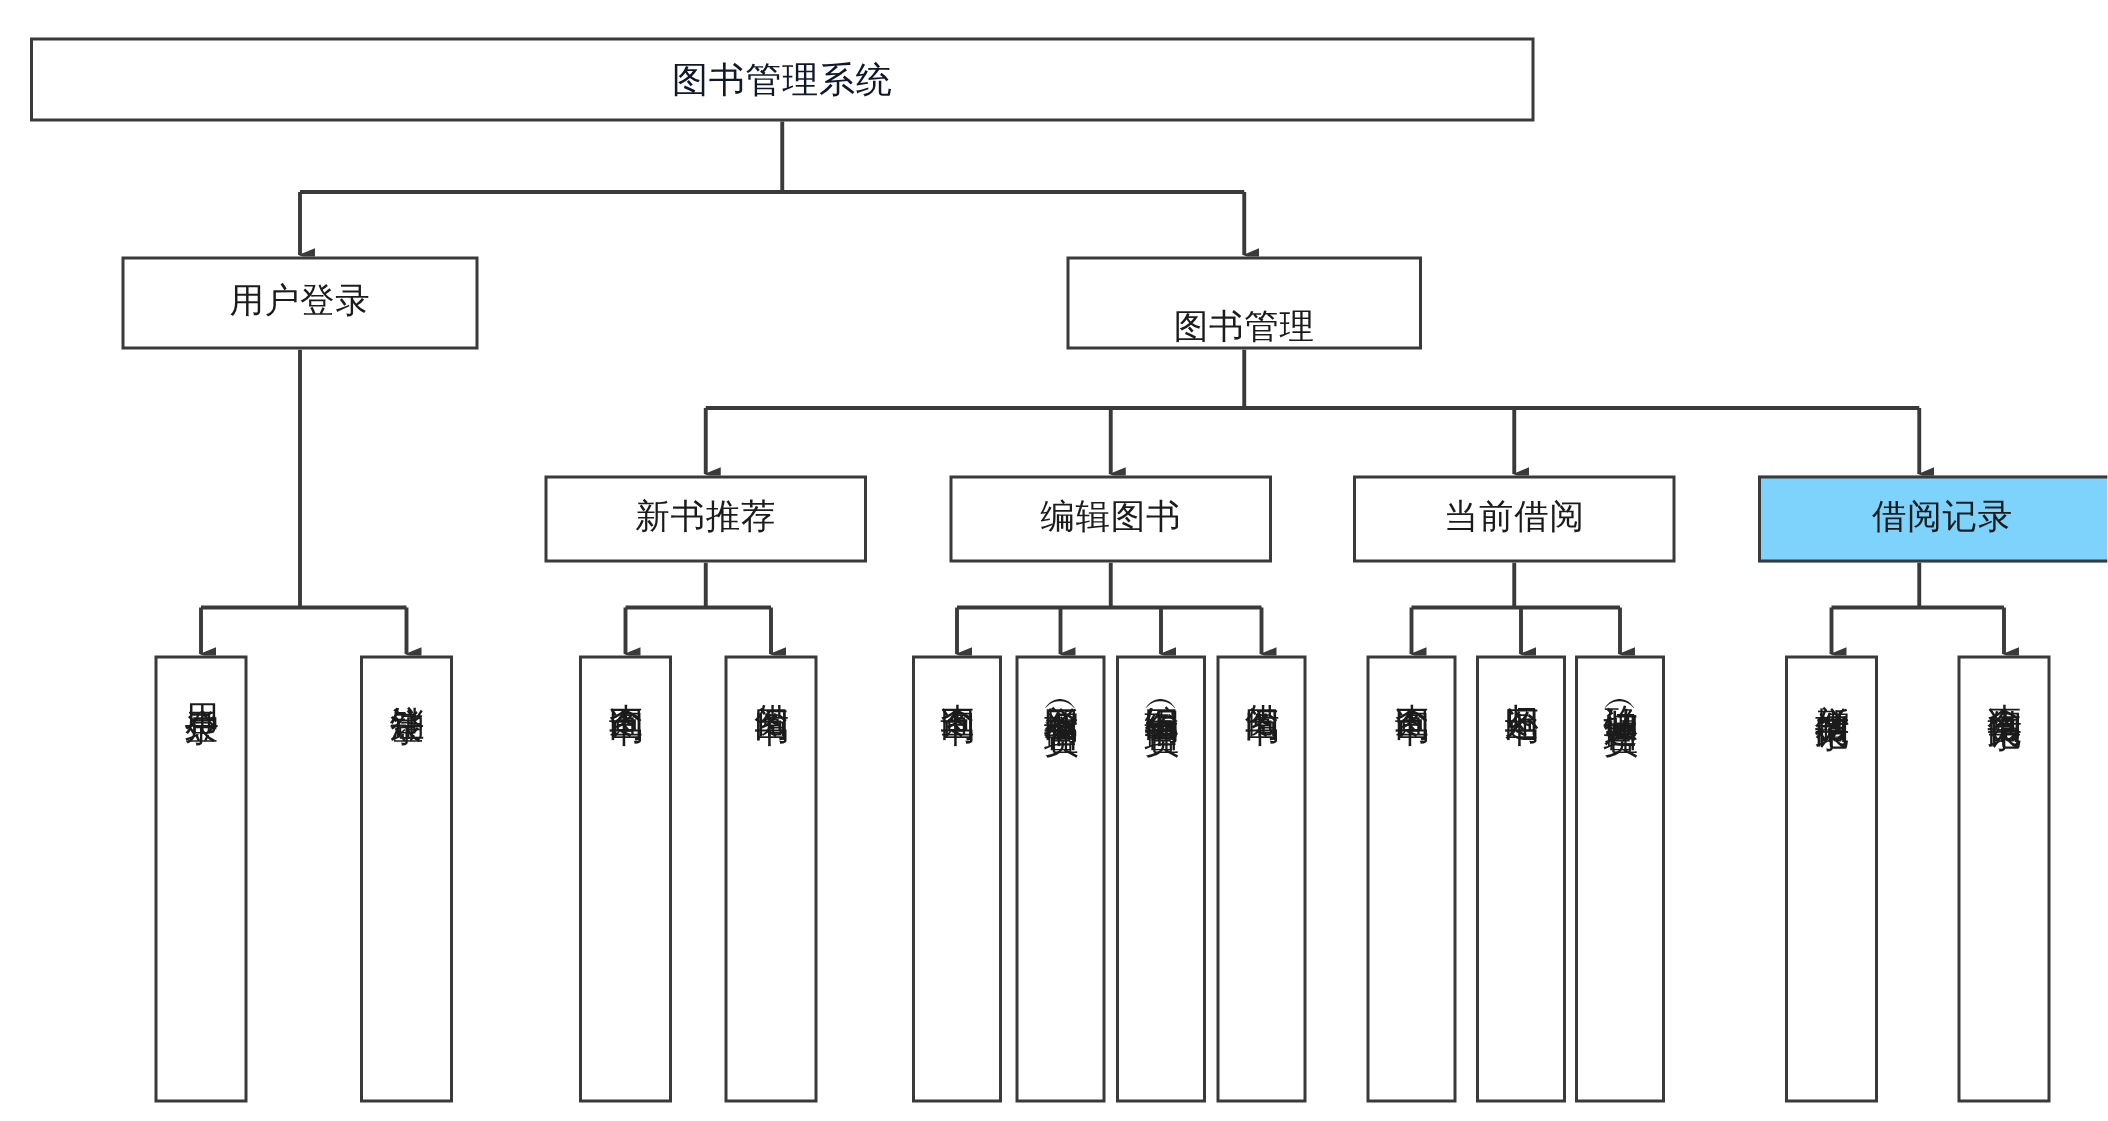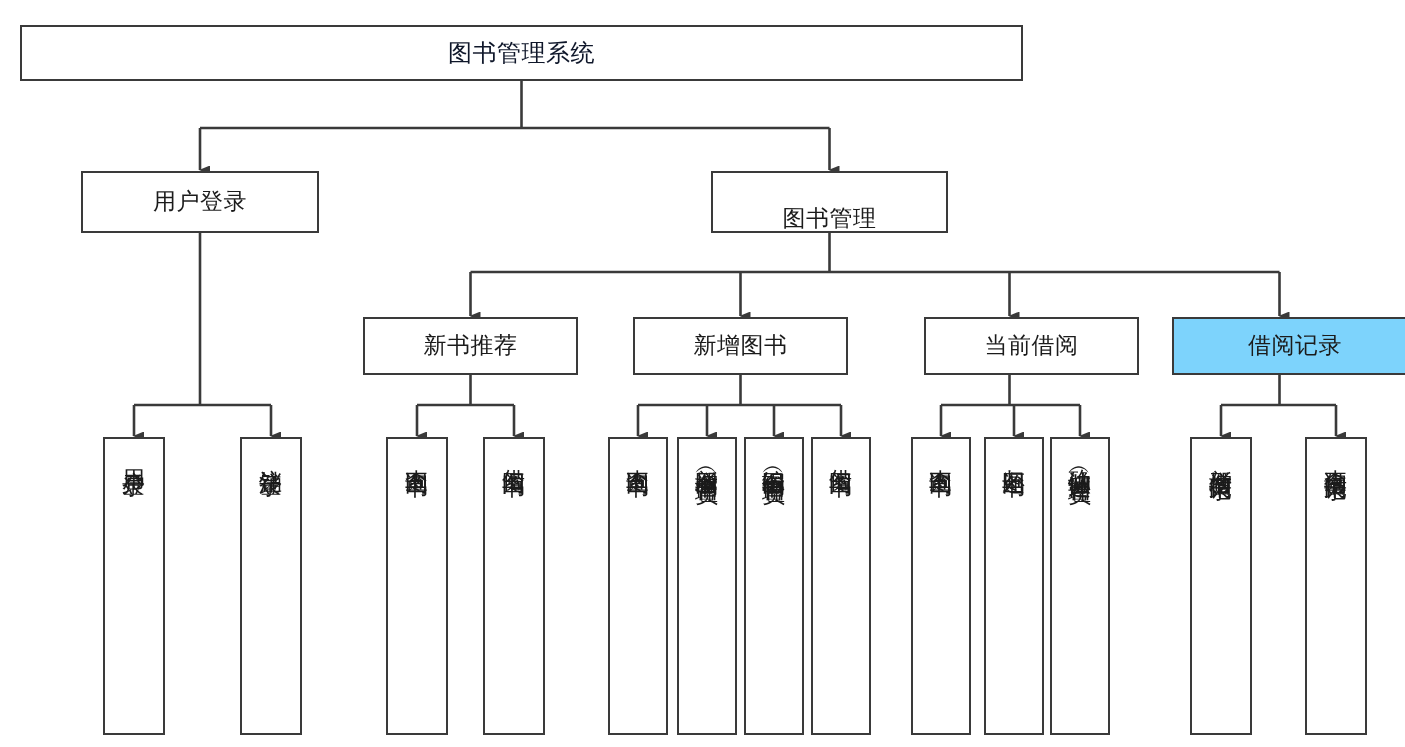--- a/index.html
+++ b/index.html
@@ -116,23 +116,23 @@
       <div class="node horiz" style="left: 81px; top: 171px; width: 238px; height: 62px; border-color: rgb(58, 58, 58); background: rgb(255, 255, 255); color: rgb(27, 27, 27);">
         <span>用户登录</span>
       </div>
       <div class="node horiz" style="left: 711px; top: 171px; width: 237px; height: 62px; border-color: rgb(58, 58, 58); background: rgb(255, 255, 255); color: rgb(27, 27, 27); align-items: flex-end;">
         <span>图书管理</span>
       </div>
       <div class="node horiz" style="left: 363px; top: 317px; width: 215px; height: 58px; border-color: rgb(58, 58, 58); background: rgb(255, 255, 255); color: rgb(27, 27, 27);">
         <span>新书推荐</span>
       </div>
       <div class="node horiz" style="left: 633px; top: 317px; width: 215px; height: 58px; border-color: rgb(58, 58, 58); background: rgb(255, 255, 255); color: rgb(27, 27, 27);">
-        <span>新增图书</span>
+        <span>编辑图书</span>
       </div>
-      <div class="node horiz" style="left: 924px; top: 317px; width: 215px; height: 58px; border-color: rgb(58, 58, 58); background: rgb(255, 255, 255); color: rgb(27, 27, 27);">
+      <div class="node horiz" style="left: 902px; top: 317px; width: 215px; height: 58px; border-color: rgb(58, 58, 58); background: rgb(255, 255, 255); color: rgb(27, 27, 27);">
         <span>当前借阅</span>
       </div>
       <div class="node horiz" style="left: 1172px; top: 317px; width: 246px; height: 58px; border-color: rgb(58, 58, 58); background: #7dd3fc; color: rgb(27, 27, 27);">
         <span>借阅记录</span>
       </div>
       <div class="node vert" style="left: 103px; top: 437px; width: 62px; height: 298px; border-color: rgb(58, 58, 58); background: rgb(255, 255, 255); color: rgb(27, 27, 27);">
         <span class="vlabel">用户登录</span>
       </div>
       <div class="node vert" style="left: 240px; top: 437px; width: 62px; height: 298px; border-color: rgb(58, 58, 58); background: rgb(255, 255, 255); color: rgb(27, 27, 27);">
         <span class="vlabel">注销登录</span>

